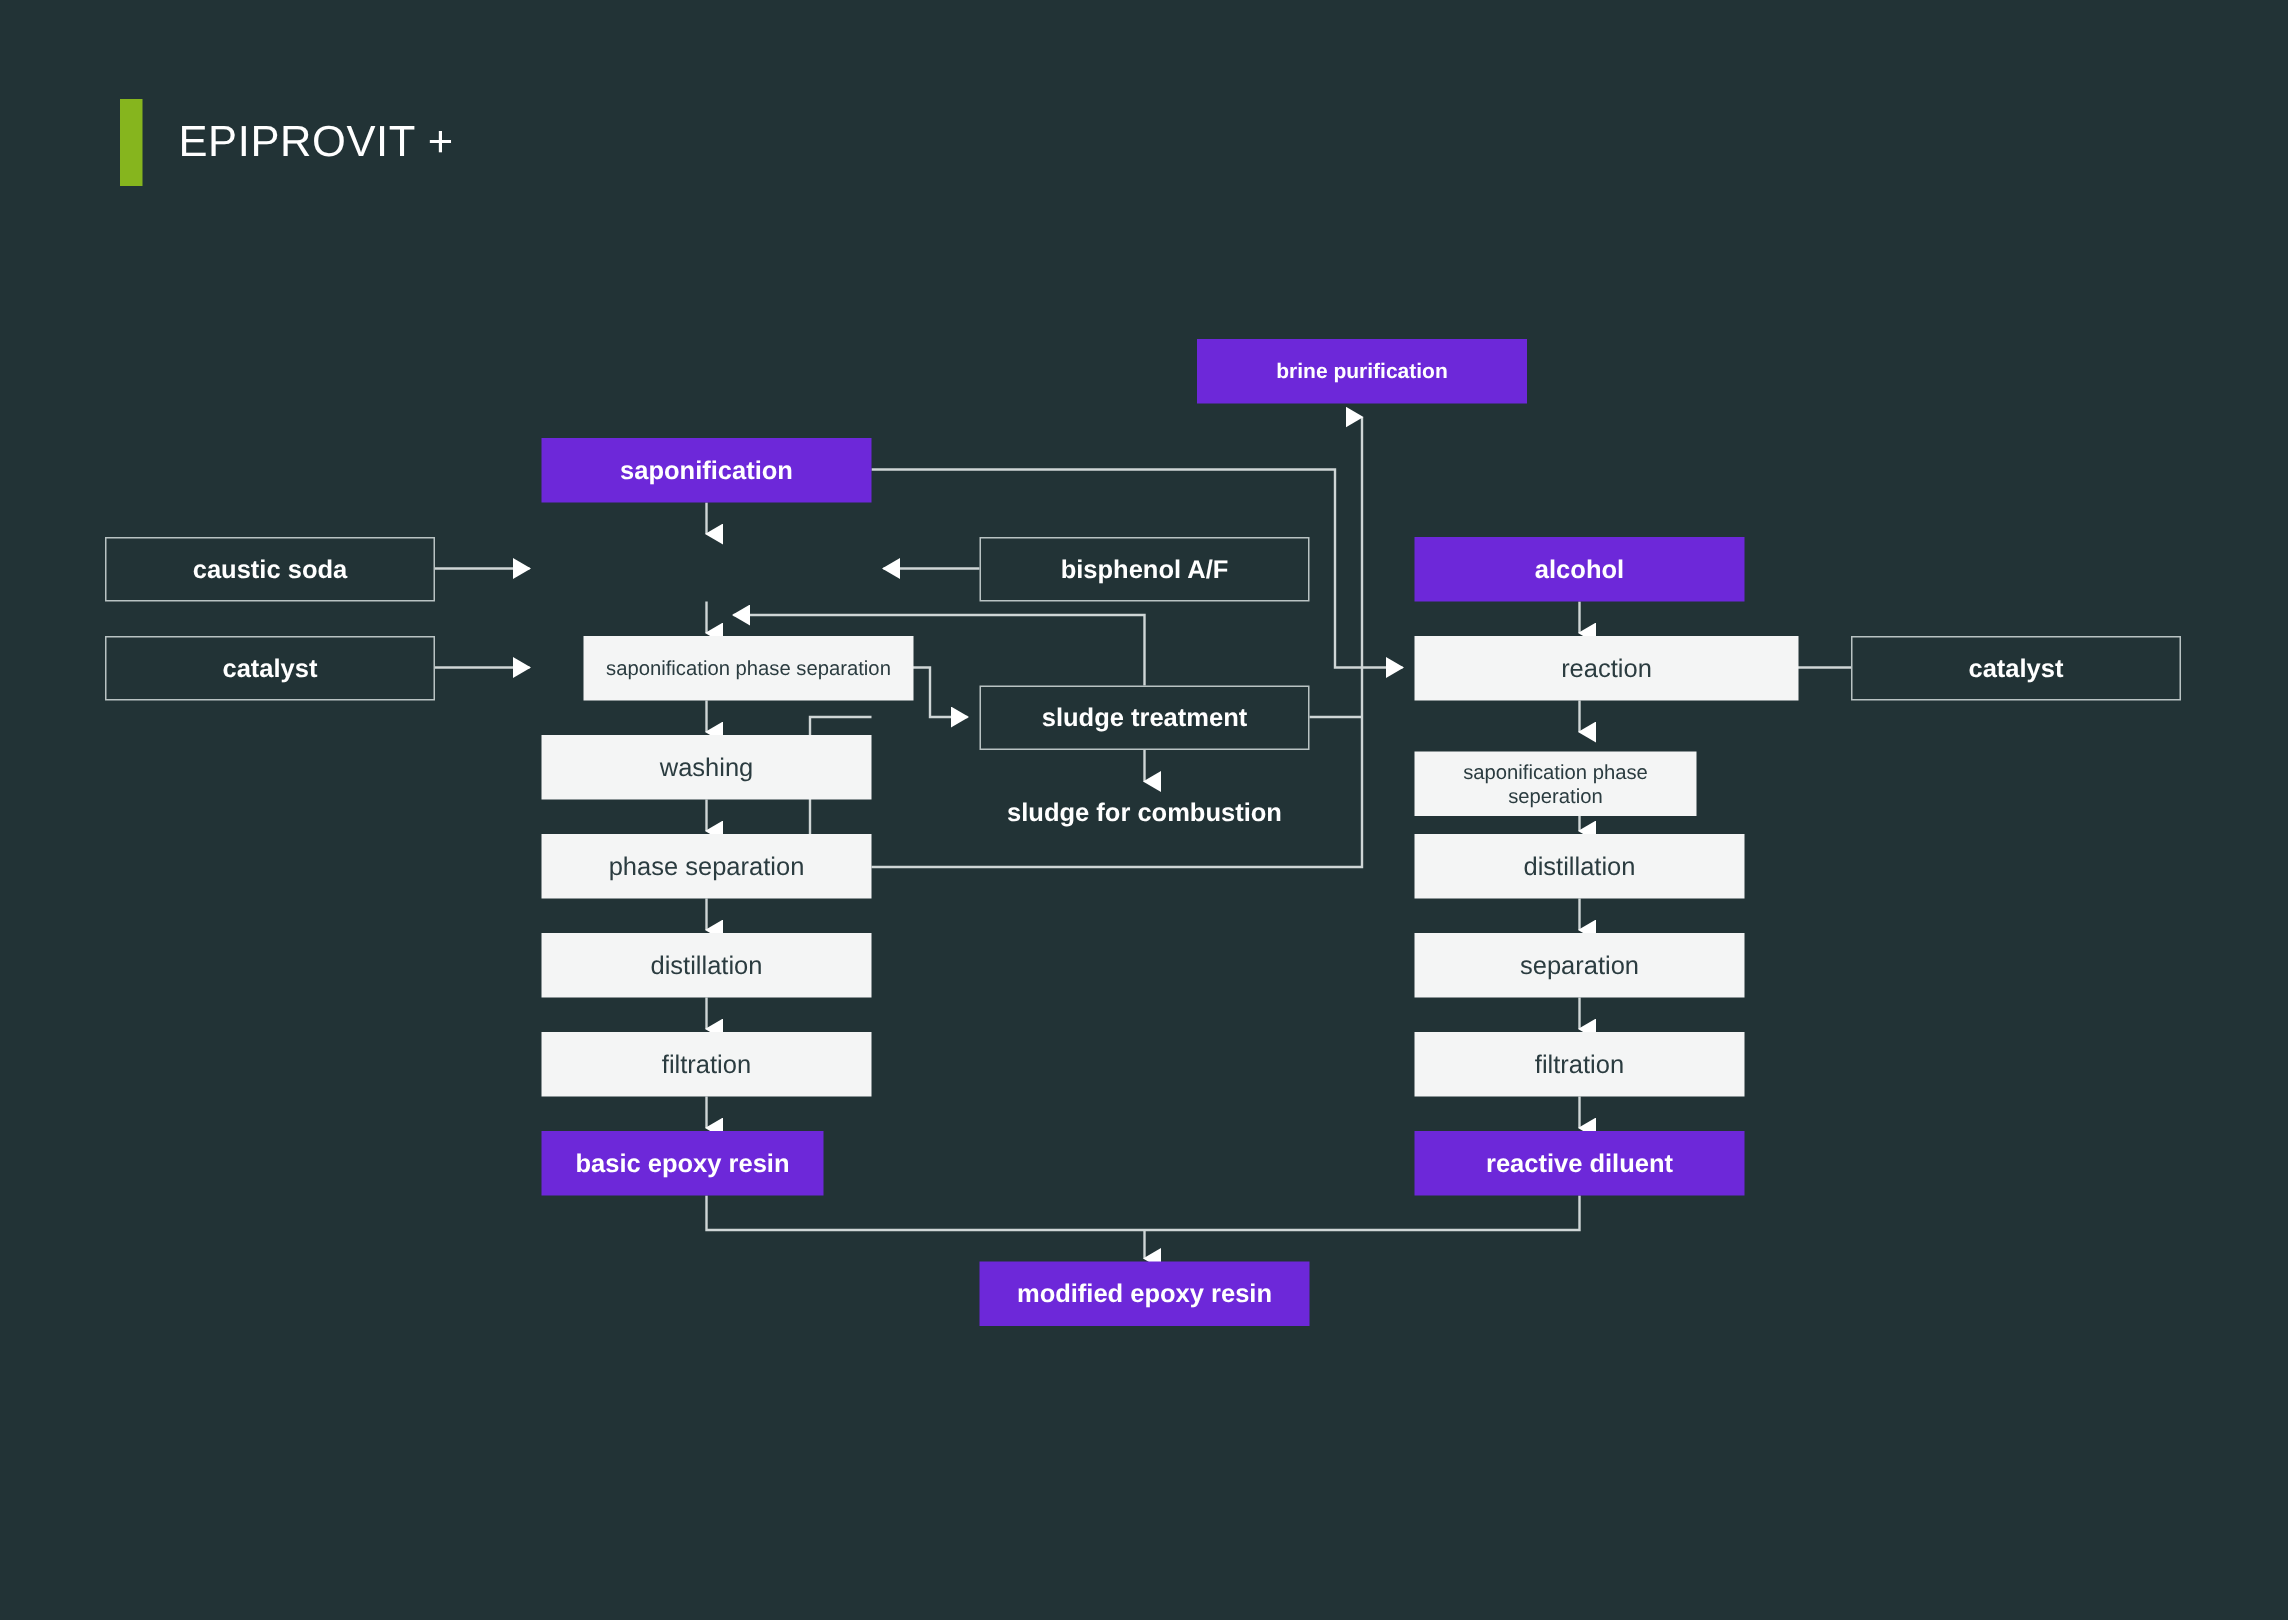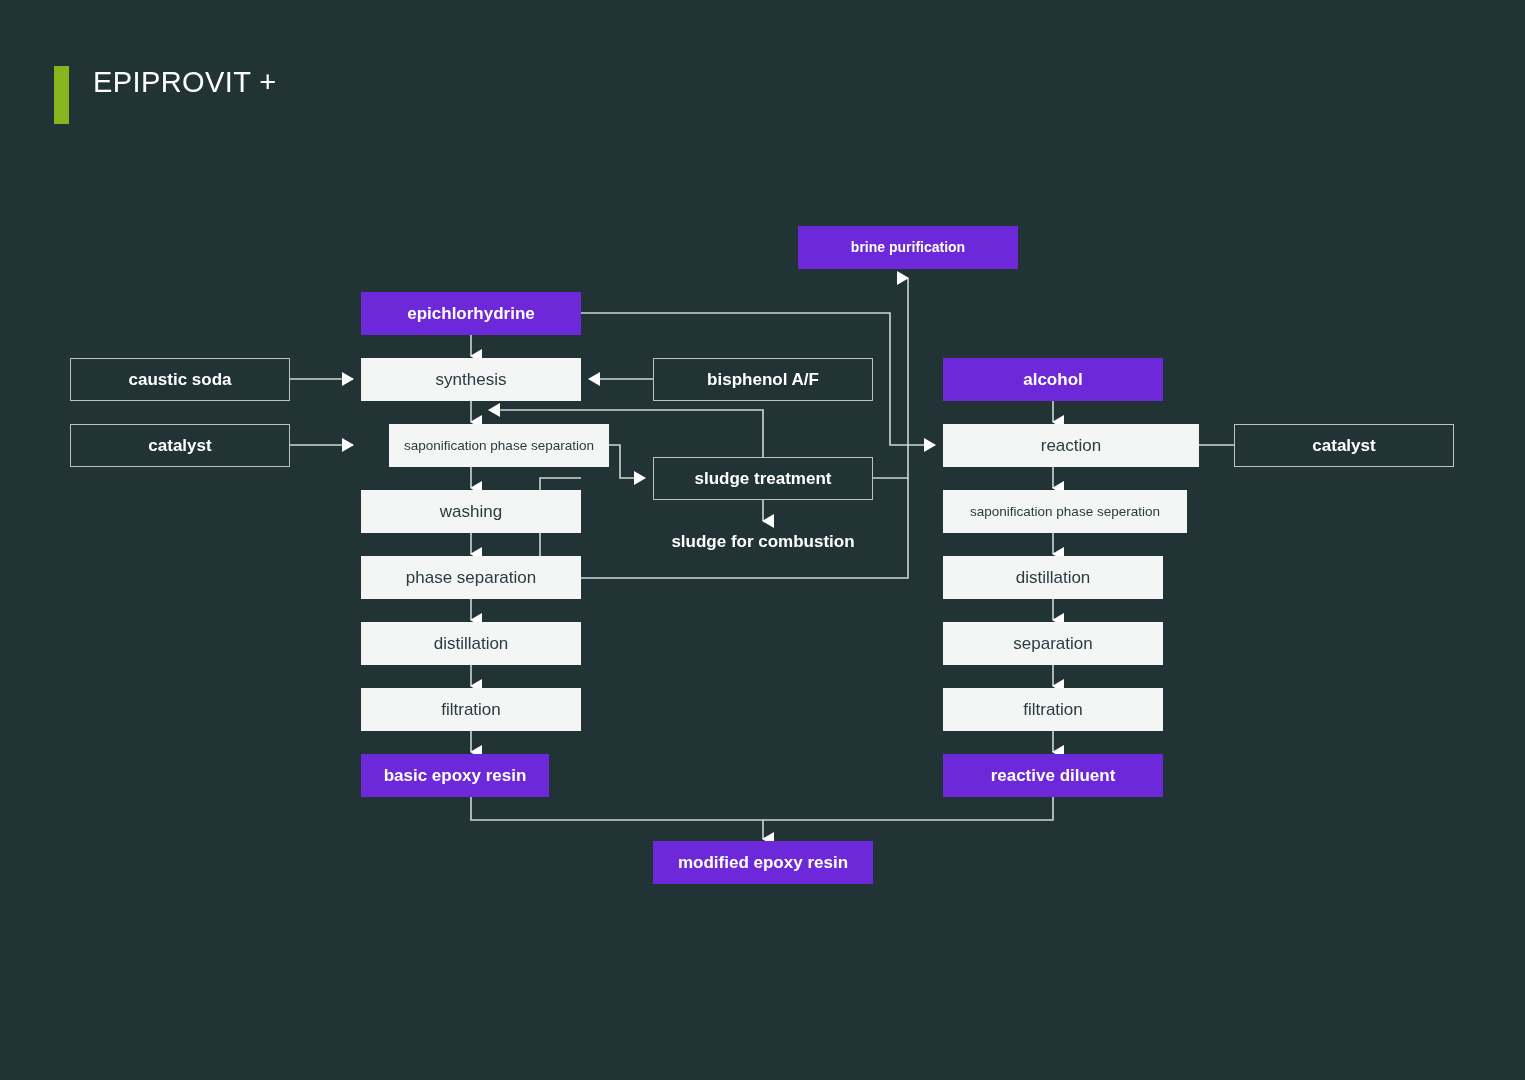--- a/index.html
+++ b/index.html
@@ -12,24 +12,24 @@
     height: 1080px;
     position: relative;
     overflow: hidden;
     font-family: "Liberation Sans", sans-serif;
     -webkit-font-smoothing: antialiased;
   }
 
   
   #header {
     position: absolute;
-    left: 54px;
+    left: 80px;
     top: 66px;
     display: flex;
-    align-items: flex-start;
+    align-items: center;
     height: 58px;
   }
   #header .accent-bar {
     width: 15px;
     height: 58px;
     background: #86b51e;
     margin-right: 24px;
   }
   #header .title {
     color: #ffffff;
@@ -163,43 +163,42 @@
 
       <path d="M1234,445 L1171,445" marker-end="url(#arrowLeft)"></path>
 
       <path d="M471,797 L471,820 L1053,820 L1053,797"></path>
       <path d="M763,820 L763,839" marker-end="url(#arrowDown)"></path>
     </g>
   </svg>
 
   <div class="node n-green small" style="left:798px;top:226px;width:220px;height:43px;">brine purification</div>
 
-  <div class="node n-green" style="left:361px;top:292px;width:220px;height:43px;">epichlorhydrine</div>
+  <div class="node n-green" style="left:361px;top:292px;width:220px;height:43px;">saponification</div>
 
   <div class="node n-outline" style="left:70px;top:358px;width:220px;height:43px;">caustic soda</div>
 
-  <div class="node n-white" style="left:361px;top:358px;width:220px;height:43px;">synthesis</div>
 
   <div class="node n-outline" style="left:653px;top:358px;width:220px;height:43px;">bisphenol A/F</div>
 
   <div class="node n-green" style="left:943px;top:358px;width:220px;height:43px;">alcohol</div>
 
   <div class="node n-outline" style="left:70px;top:424px;width:220px;height:43px;">catalyst</div>
 
   <div class="node n-white small" style="left:361px;top:424px;width:220px;height:43px;margin-left:28px;">saponification phase separation</div>
 
   <div class="node n-white" style="left:943px;top:424px;width:256px;height:43px;">reaction</div>
 
   <div class="node n-outline" style="left:1234px;top:424px;width:220px;height:43px;">catalyst</div>
 
   <div class="node n-outline" style="left:653px;top:457px;width:220px;height:43px;">sludge treatment</div>
 
   <div class="node n-white" style="left:361px;top:490px;width:220px;height:43px;">washing</div>
 
-  <div class="node n-white small" style="left:943px;top:490px;width:244px;height:43px;">saponification phase seperation</div>
+  <div class="node n-white small" style="left:943px;top:501px;width:188px;height:43px;">saponification phase seperation</div>
 
   <div class="node n-plain" style="left:653px;top:523px;width:220px;height:38px;text-align:center;">sludge for combustion</div>
 
   <div class="node n-white" style="left:361px;top:556px;width:220px;height:43px;">phase separation</div>
 
   <div class="node n-white" style="left:943px;top:556px;width:220px;height:43px;">distillation</div>
 
   <div class="node n-white" style="left:361px;top:622px;width:220px;height:43px;">distillation</div>
 
   <div class="node n-white" style="left:943px;top:622px;width:220px;height:43px;">separation</div>

